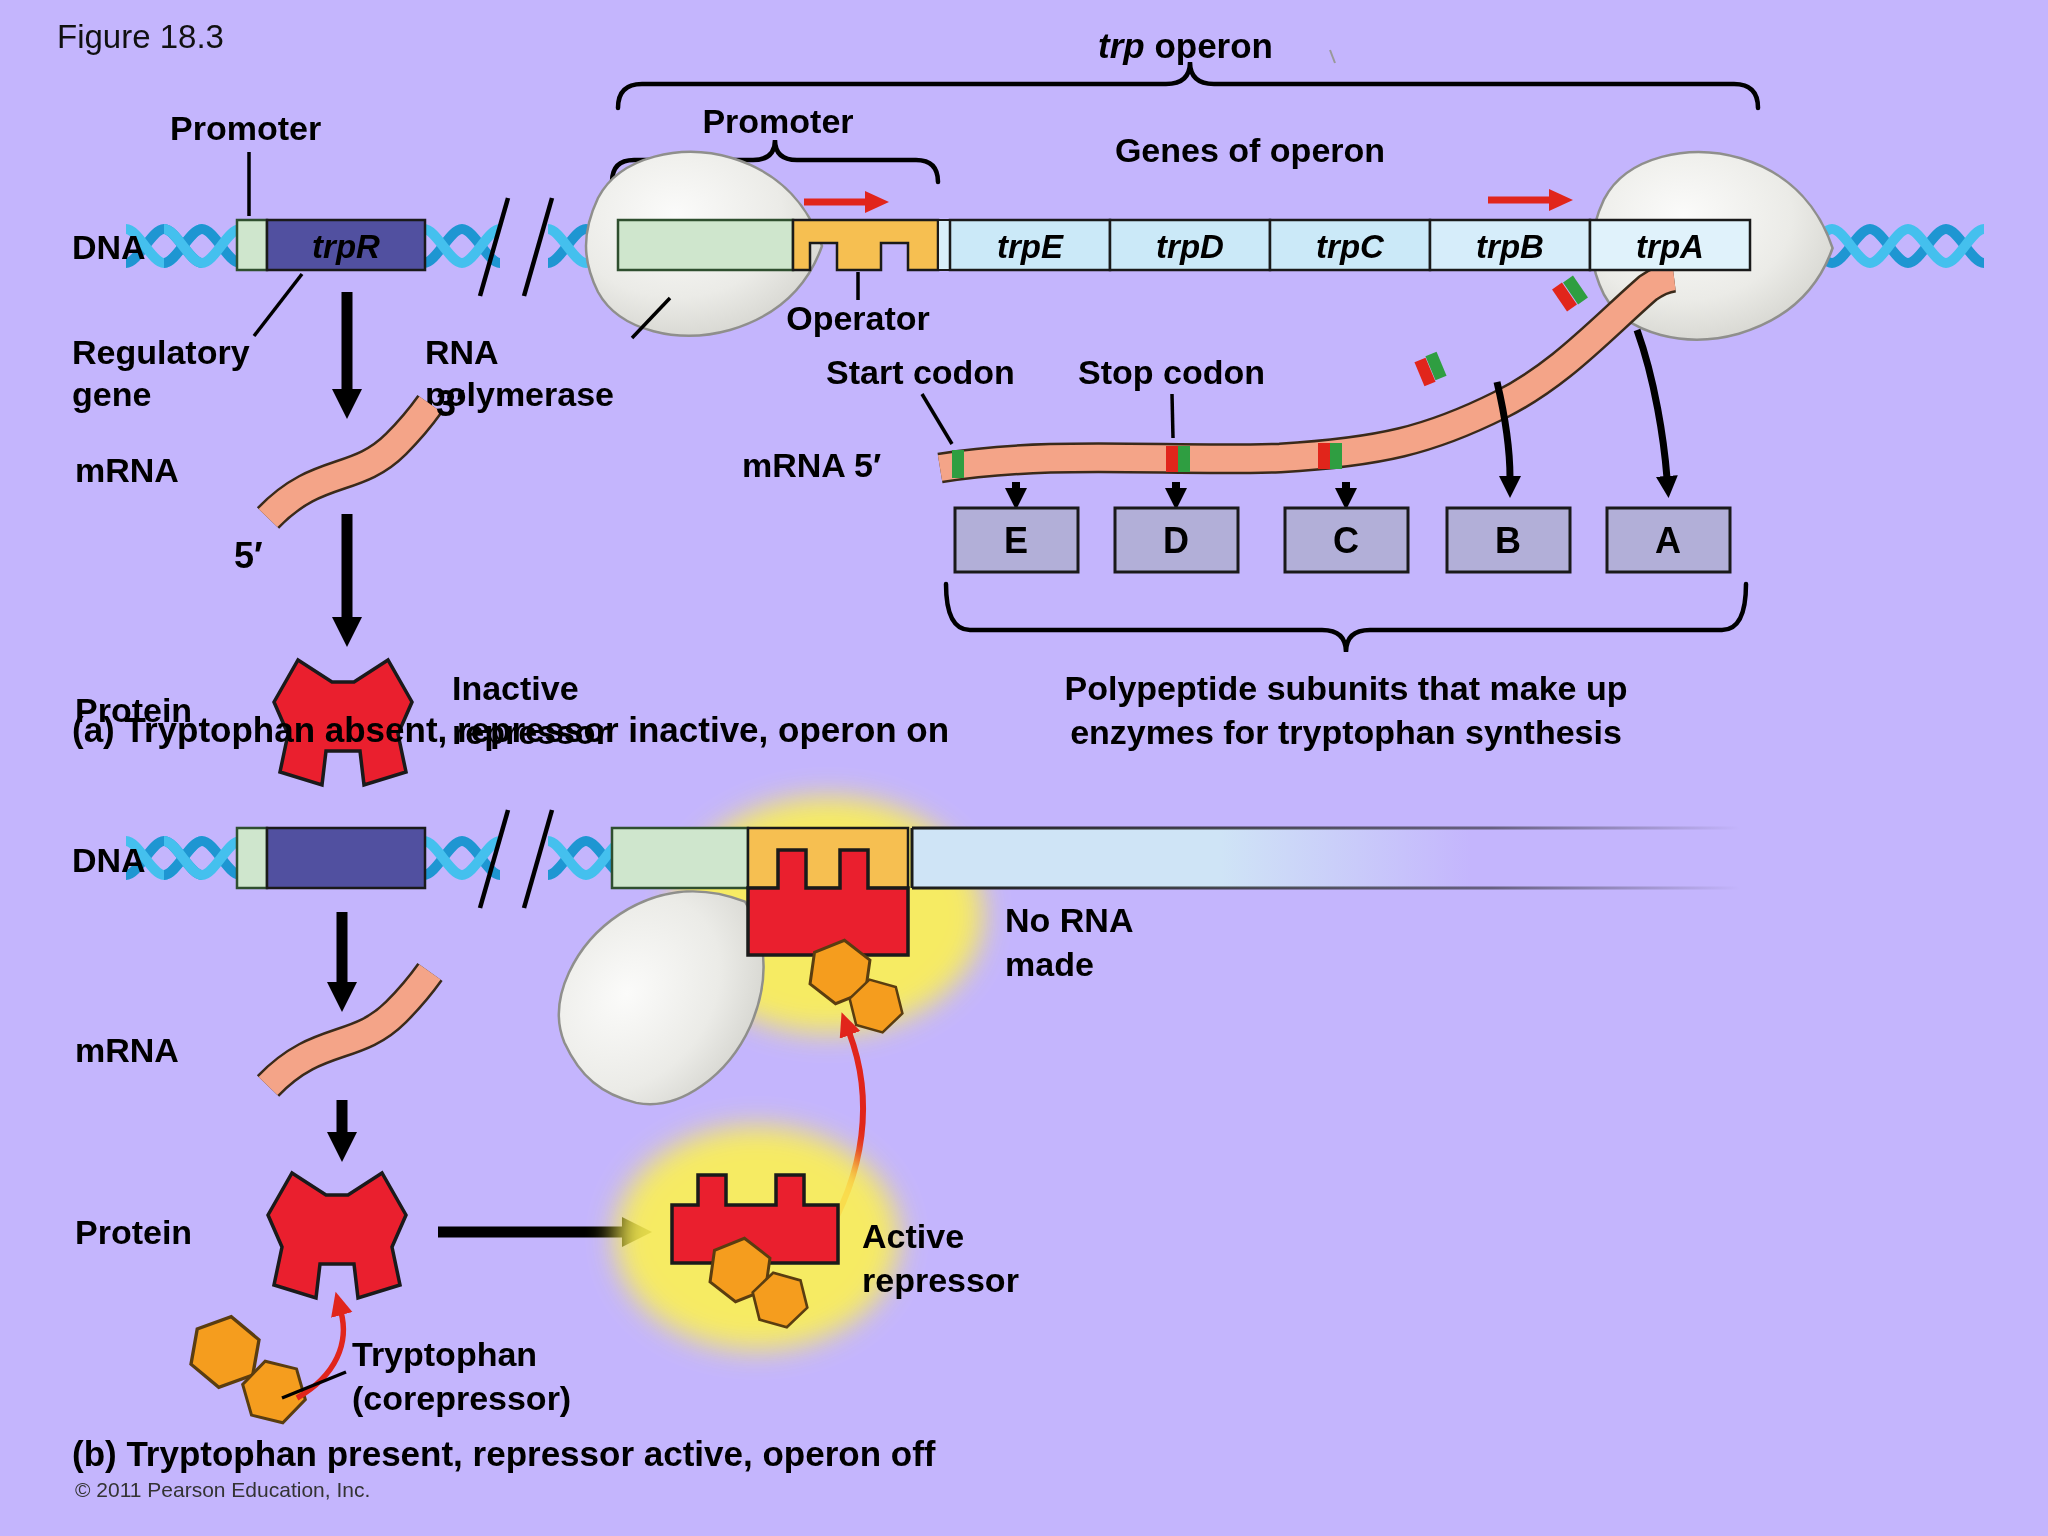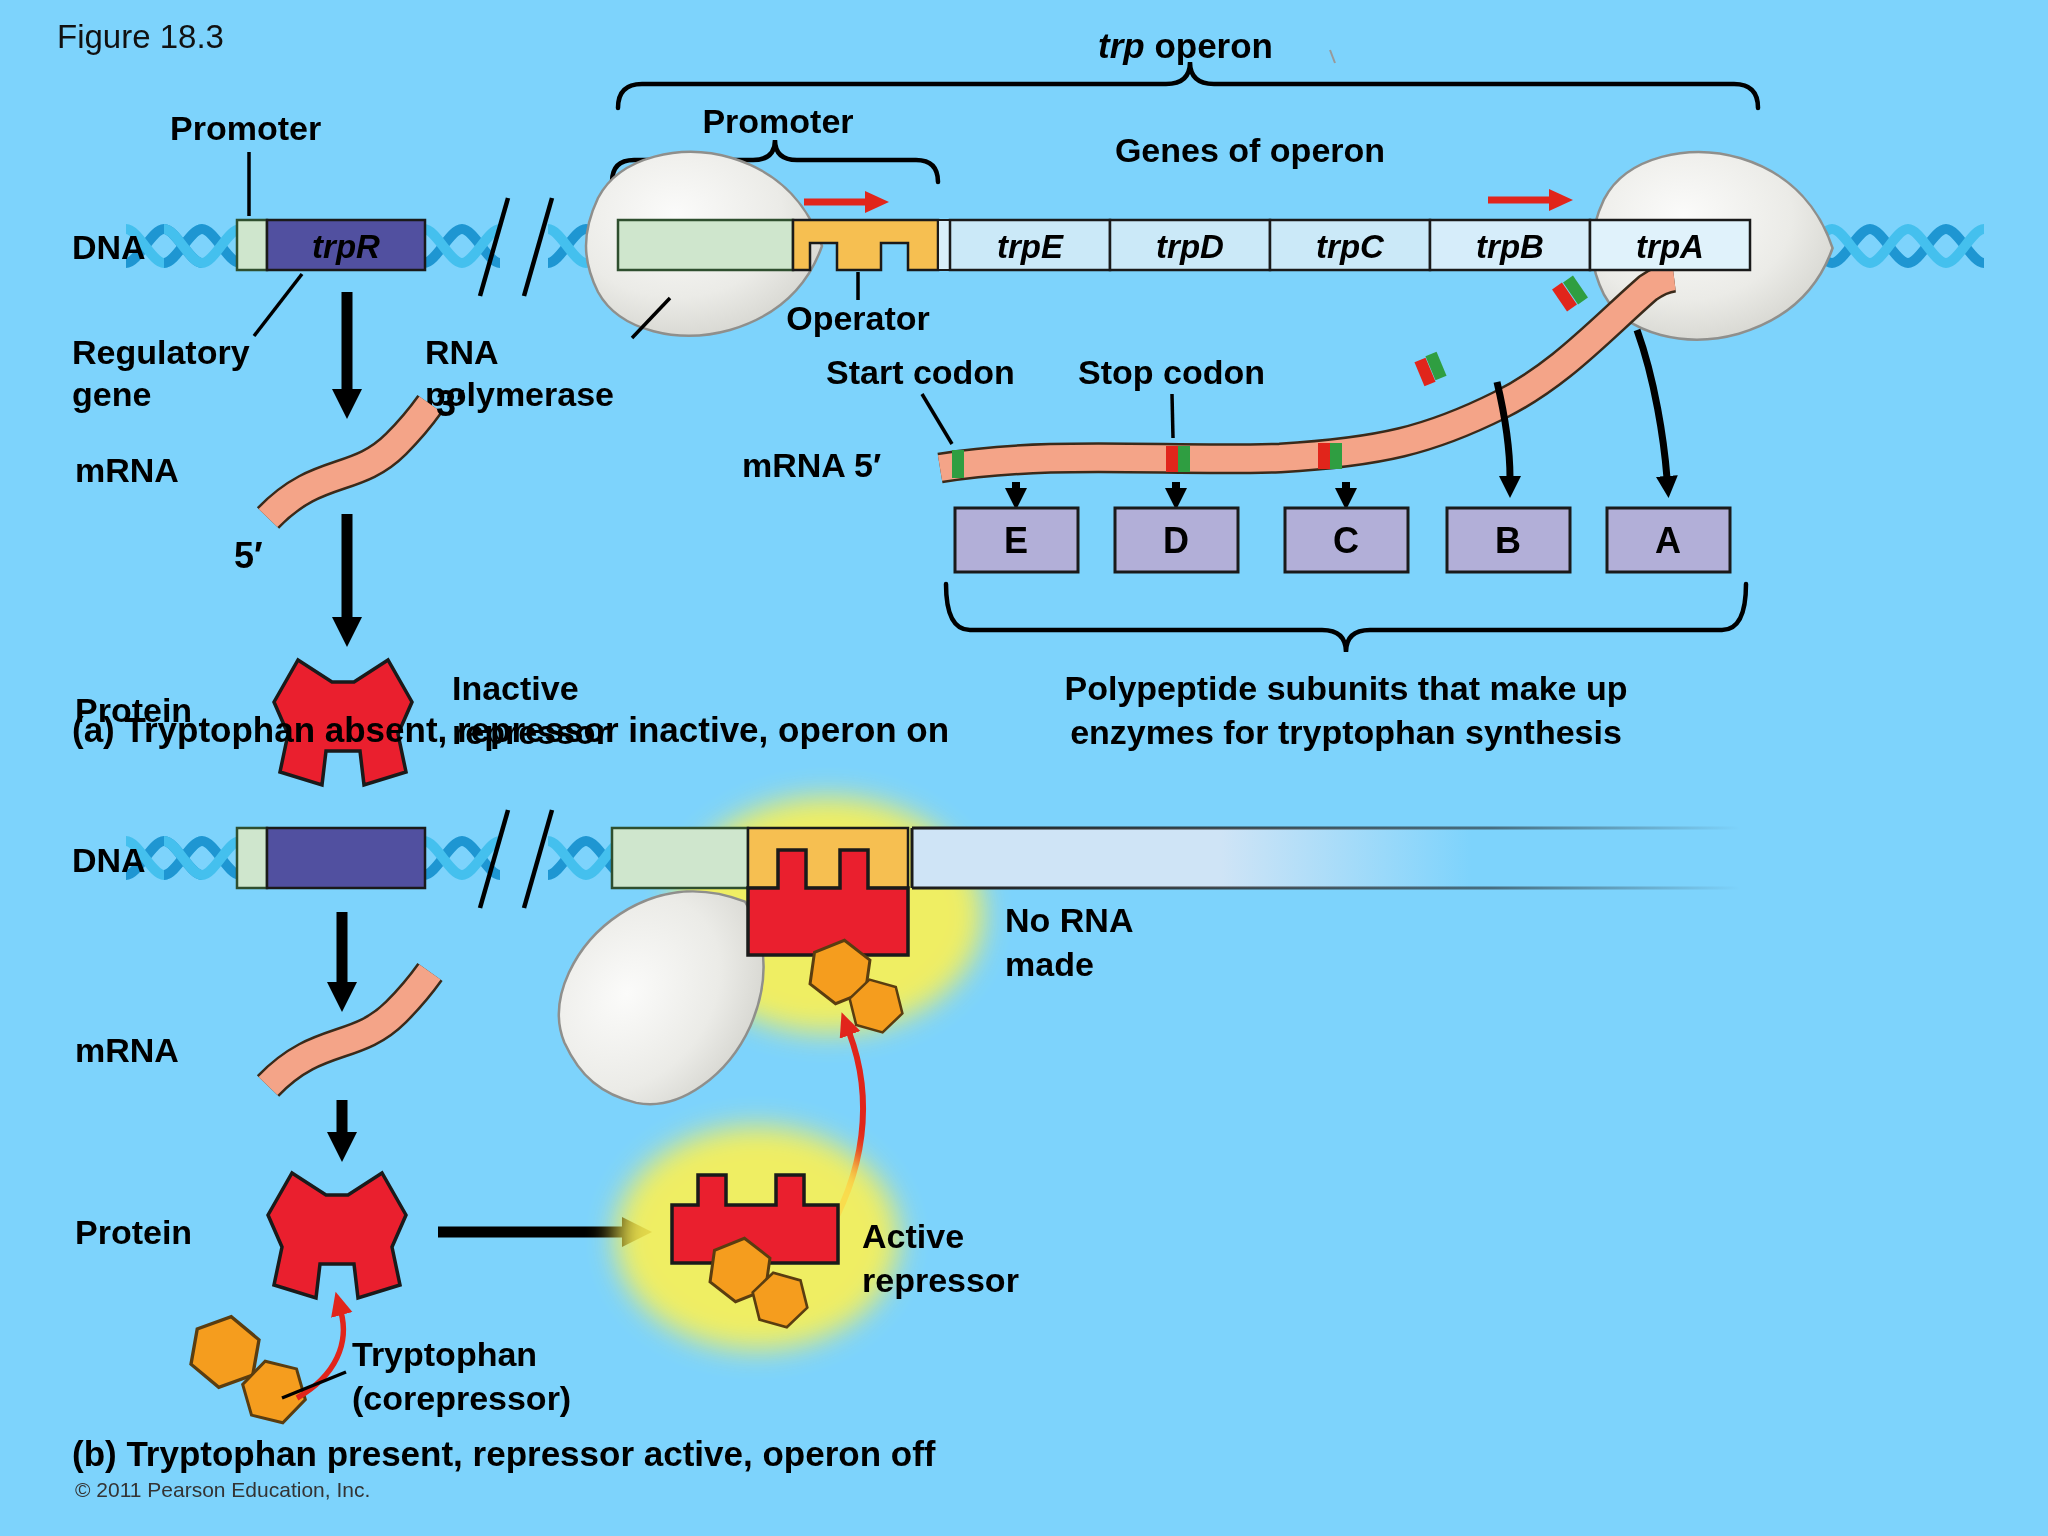--- a/index.html
+++ b/index.html
@@ -1,16 +1,16 @@
 <!DOCTYPE html>
 <html><head>
 <meta charset="utf-8">
 <style>
   html,body{margin:0;padding:0;background:#fff;}
-  .stage{position:relative;width:2048px;height:1536px;background:#7dd3fc;overflow:hidden;}
+  .stage{position:relative;width:2048px;height:1536px;background:#c4b5fd;overflow:hidden;}
   svg{display:block;}
   text{font-family:"Liberation Sans","DejaVu Sans",sans-serif;fill:#000;}
   .lbl{font-weight:bold;font-size:34px;}
   .lbl-it{font-weight:bold;font-style:italic;font-size:33px;}
   .cap{font-weight:bold;font-size:35px;}
   .ttl{font-weight:500;font-size:33px;fill:#111;}
   .sm{font-weight:400;font-size:21px;fill:#333;}
   .boxletter{font-weight:bold;font-size:36px;}
   .prime{font-weight:bold;font-size:36px;}
 </style>

